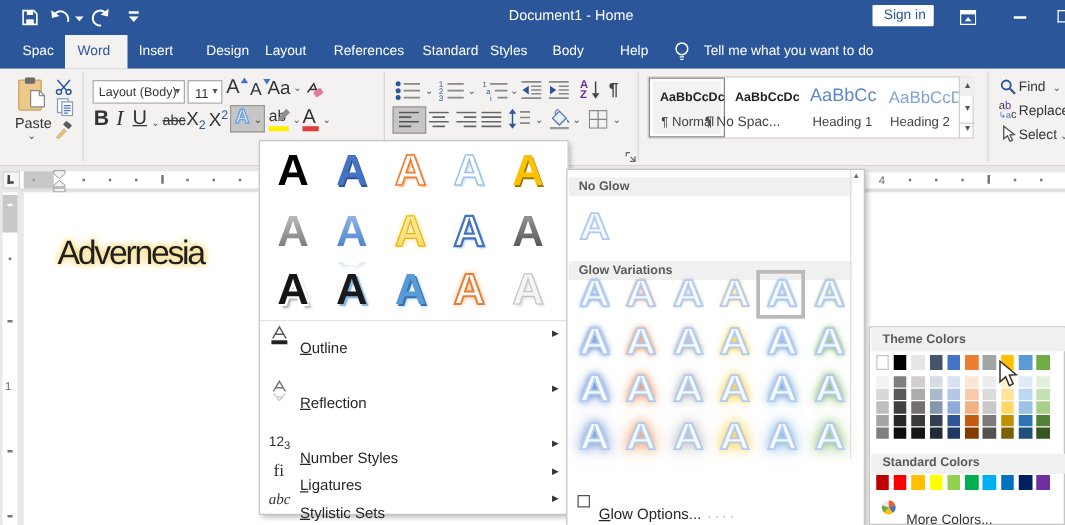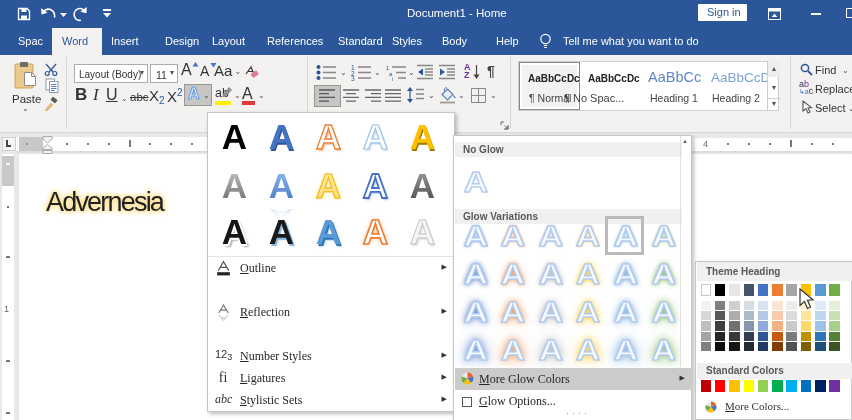--- a/index.html
+++ b/index.html
@@ -409,44 +409,33 @@
       <div class="gcell" style="left:153.4px;top:157px"><span class="ga" style="text-shadow:0 0 4.5px rgba(91,155,213,0.8),0 0 9px rgba(91,155,213,0.8)">A</span></div>
       <div class="gcell" style="left:191px;top:157px"><span class="ga" style="text-shadow:0 0 4.5px rgba(112,173,71,0.8),0 0 9px rgba(112,173,71,0.8)">A</span></div>
       <div class="gcell" style="left:3px;top:195px"><span class="ga" style="text-shadow:0 0 6.5px rgba(68,114,196,0.75),0 0 13px rgba(68,114,196,0.75)">A</span></div>
       <div class="gcell" style="left:40.6px;top:195px"><span class="ga" style="text-shadow:0 0 6.5px rgba(237,125,49,0.75),0 0 13px rgba(237,125,49,0.75)">A</span></div>
       <div class="gcell" style="left:78.2px;top:195px"><span class="ga" style="text-shadow:0 0 6.5px rgba(165,165,165,0.75),0 0 13px rgba(165,165,165,0.75)">A</span></div>
       <div class="gcell" style="left:115.80000000000001px;top:195px"><span class="ga" style="text-shadow:0 0 6.5px rgba(255,192,0,0.75),0 0 13px rgba(255,192,0,0.75)">A</span></div>
       <div class="gcell" style="left:153.4px;top:195px"><span class="ga" style="text-shadow:0 0 6.5px rgba(91,155,213,0.75),0 0 13px rgba(91,155,213,0.75)">A</span></div>
       <div class="gcell" style="left:191px;top:195px"><span class="ga" style="text-shadow:0 0 6.5px rgba(112,173,71,0.75),0 0 13px rgba(112,173,71,0.75)">A</span></div>
     </div>
   <div class="gsel"></div>
-  <div class="mi hl" style="top:232px;width:237px">
-      <span class="mico"><svg width="13" height="13" viewBox="0 0 13 13">
-          <circle cx="6.5" cy="6.5" r="6" fill="#e8e8e8"></circle>
-          <path d="M6.5 6.5 L6.5 0.5 A6 6 0 0 1 12.2 4.6 Z" fill="#e8622f"></path>
-          <path d="M6.5 6.5 L12.2 4.6 A6 6 0 0 1 10 11 Z" fill="#4472c4"></path>
-          <path d="M6.5 6.5 L10 11 A6 6 0 0 1 2.5 11 Z" fill="#ffc000"></path>
-          <path d="M6.5 6.5 L2.5 11 A6 6 0 0 1 0.8 4.6 Z" fill="#70ad47"></path>
-        </svg></span>
-      <span class="mtx"><u>M</u>ore Glow Colors</span>
-      <span class="marr">▶</span>
-    </div>
   <div class="mi" style="top:254px;width:237px">
       <span class="mico"><span style="display:inline-block;width:10px;height:10px;border:1px solid #555"></span></span>
       <span class="mtx"><u>G</u>low Options...</span>
     </div>
   <div style="position:absolute;left:112px;top:272px;color:#888;font-size:9px;letter-spacing:3px">····</div>
   <div style="position:absolute;right:0px;top:0px;width:11px;height:231px;border-left:1px solid #e0e0e0">
     <div style="position:absolute;left:1px;top:2px;color:#666;font-size:6px">▲</div>
   </div>
 </div>
 
 <div class="panel" id="themepanel" style="left:695px;top:261px;width:157px;height:159px">
   <div class="thdr" style="top:0px;height:19px">
-      <span style="left:9px;top:4px">Theme Heading</span>
+      <span style="left:9px;top:4px">Theme Colors</span>
     </div>
   <div id="themerow">
       <div class="sw" style="left:4.6px;top:22px;width:10.5px;height:12px;background:#ffffff;border:1px solid #c8c8c8;"></div>
       <div class="sw" style="left:18.9px;top:22px;width:10.5px;height:12px;background:#000000;"></div>
       <div class="sw" style="left:33.2px;top:22px;width:10.5px;height:12px;background:#e7e6e6;"></div>
       <div class="sw" style="left:47.50000000000001px;top:22px;width:10.5px;height:12px;background:#44546a;"></div>
       <div class="sw" style="left:61.800000000000004px;top:22px;width:10.5px;height:12px;background:#4472c4;"></div>
       <div class="sw" style="left:76.1px;top:22px;width:10.5px;height:12px;background:#ed7d31;"></div>
       <div class="sw" style="left:90.4px;top:22px;width:10.5px;height:12px;background:#a5a5a5;"></div>
       <div class="sw" style="left:104.7px;top:22px;width:10.5px;height:12px;background:#ffc000;"></div>
@@ -536,21 +525,21 @@
   <path d="M1 1 L1 17.5 L5.5 13.5 L8.5 20.5 L11.5 19 L8.5 12.2 L14 11.8 Z" fill="#fff" stroke="#333" stroke-width="1.2"></path>
 </svg>
 <style>
 .fxgrid .fxc { position:absolute; width:45px; height:44px; text-align:center; }
 .fxc span { font-size:35px; font-weight:bold; line-height:44px; }
 .fxc .grad { -webkit-background-clip:text; background-clip:text; color:transparent; }
 .fxc .refl { position:absolute; left:0; right:0; top:28px; transform:scaleY(-0.38); opacity:0.5; -webkit-mask-image:linear-gradient(rgba(0,0,0,0) 30%, rgba(0,0,0,0.9) 75%); mask-image:linear-gradient(rgba(0,0,0,0) 30%, rgba(0,0,0,0.9) 75%); }
 .mi { position:absolute; left:1px; width:245px; height:22px; }
 .mi.hl { background:#cdcbc9; }
 .mico { position:absolute; left:6px; top:3px; width:16px; text-align:center; }
-.mtx { position:absolute; left:31px; top:4px; font-size:12px; color:#262626;font-family:Liberation Serif, serif; }
+.mtx { position:absolute; left:31px; top:14px; font-size:12px; color:#262626; }
 .marr { position:absolute; right:7px; top:6px; font-size:7px; color:#333; }
 .ghdr { position:absolute; left:1px; width:227px; height:15px; background:#f0f0f0; }
 .ghdr span { position:absolute; left:8px; top:1.5px; font-size:10px; font-weight:bold; color:#595959; }
 .gcell { position:absolute; width:37px; height:38px; text-align:center; }
 .ga { display:inline-block; transform:scaleX(1.12); font-size:30px; font-weight:bold; line-height:38px; color:#f6f9fe; -webkit-text-stroke:1.4px #b2ccf1; }
 .gsel { position:absolute; left:151px; top:80px; width:39px; height:39px; border:3px solid #bcbab8; }
 .thdr { position:absolute; left:1px; width:155px; background:#f0f0f0; }
 .thdr span { position:absolute; font-size:10px; font-weight:bold; color:#595959; }
 #glowpanel .mtx { left:24px; }
 #glowpanel .mico { left:4px; }

